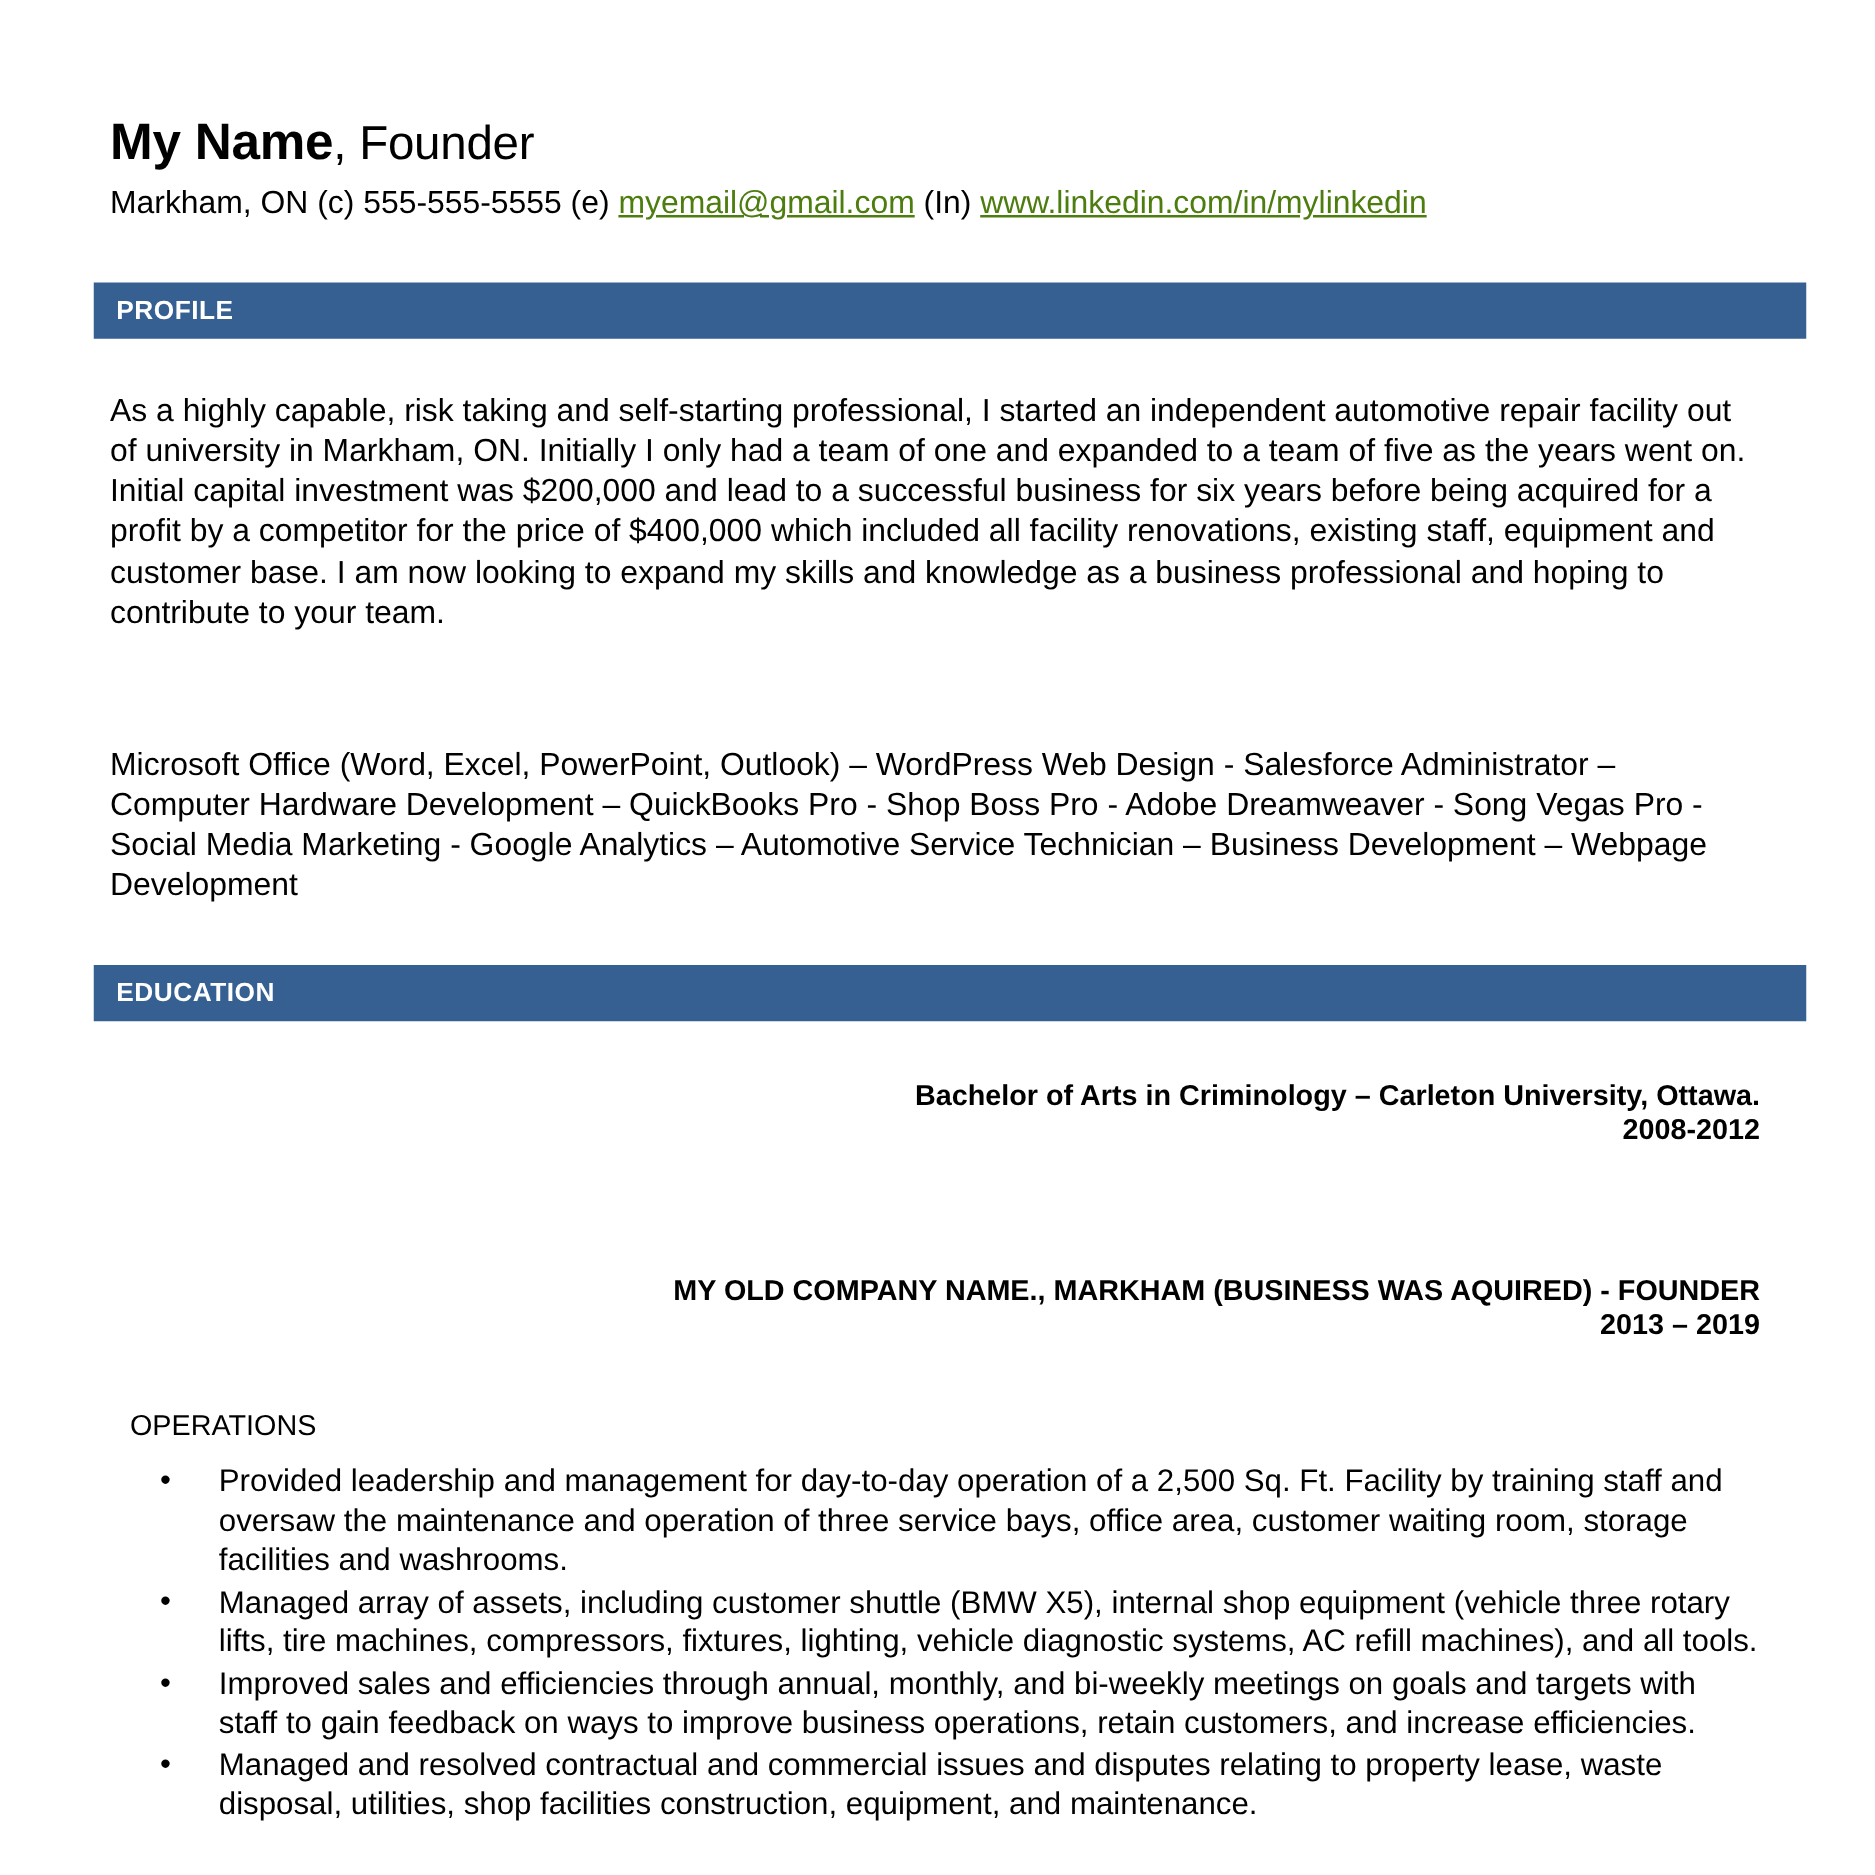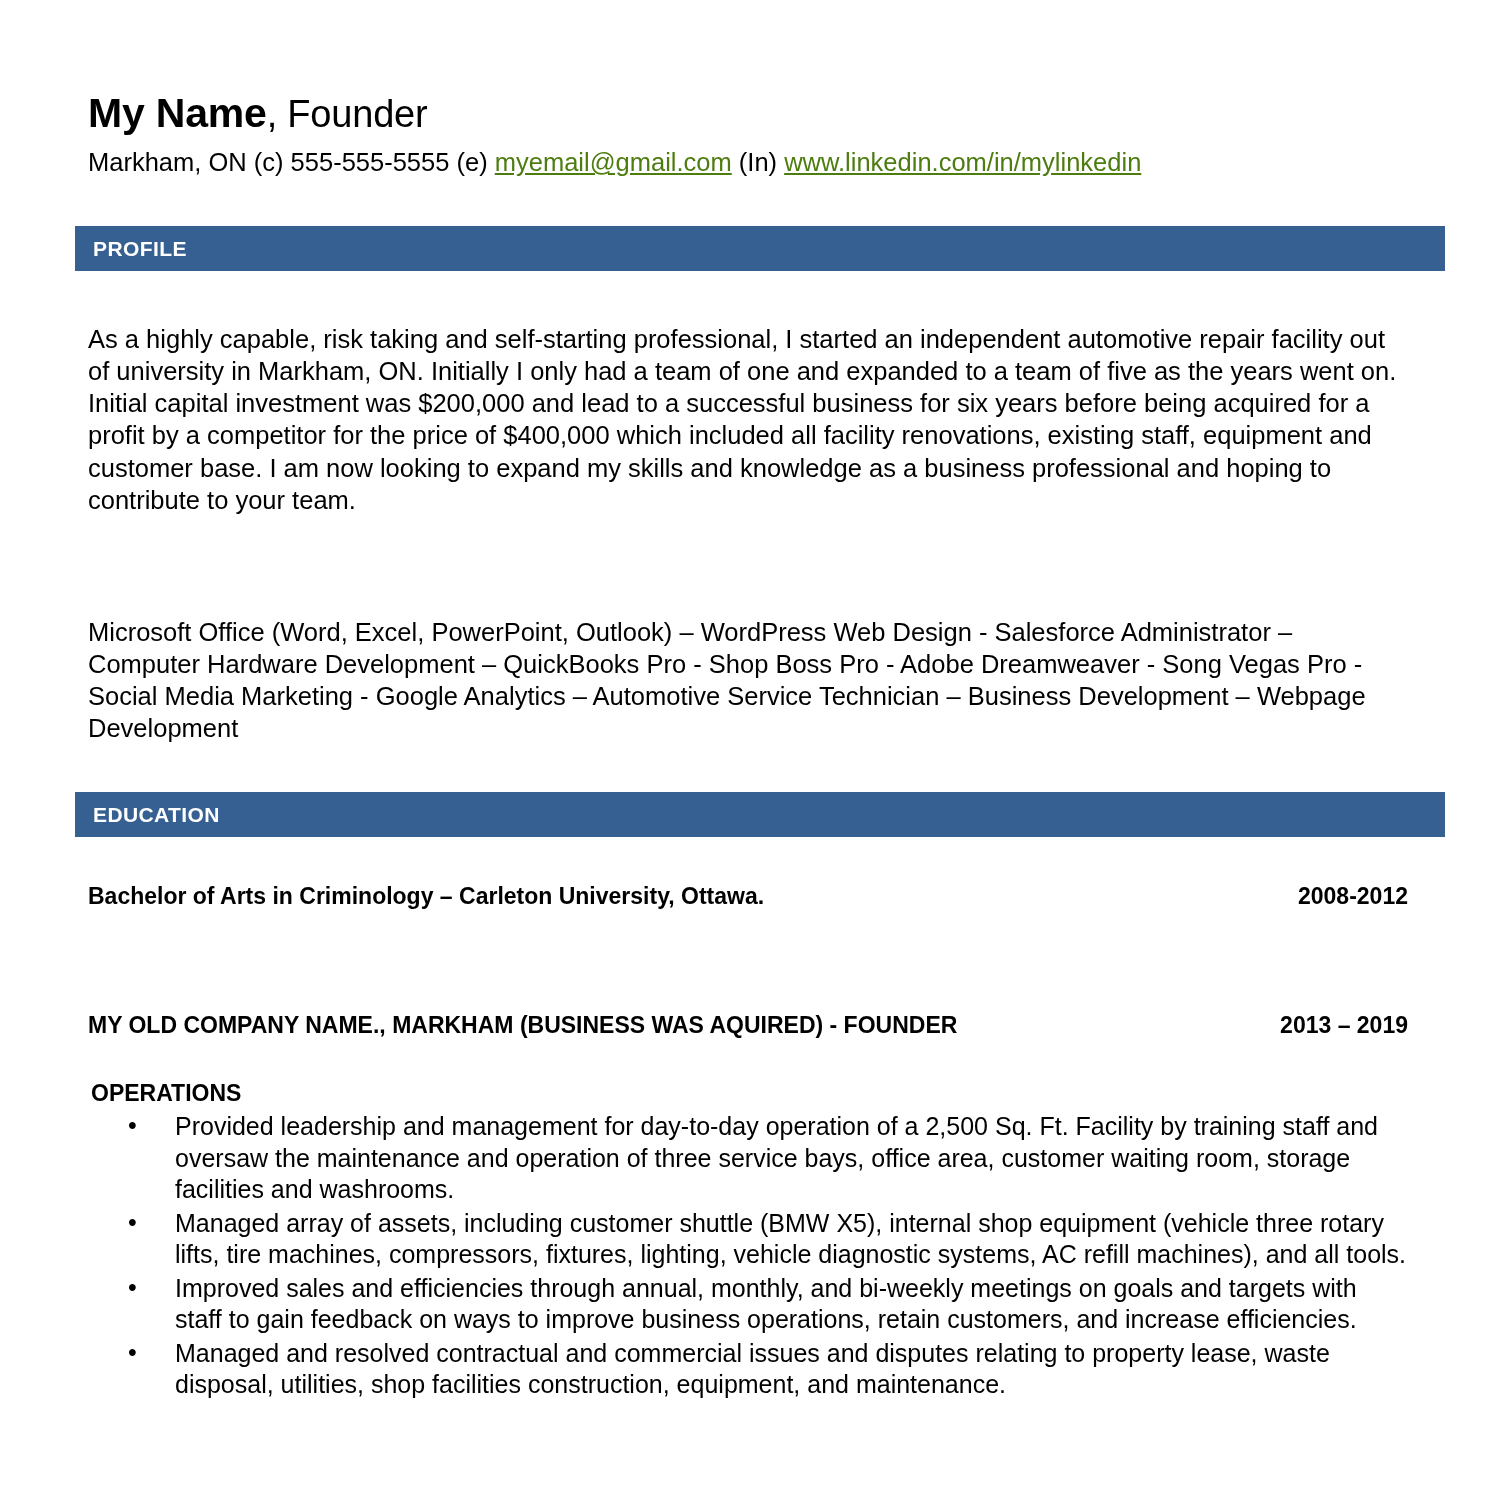--- a/index.html
+++ b/index.html
@@ -67,55 +67,55 @@
     font-weight: bold;
     font-size: 21px;
     letter-spacing: 0.4px;
   }
 
   .bar-gap-profile { height: 48px; }
 
   
   .body-block {
     padding: 0 92px 0 88px;
-    margin-top: 10px;
   }
   .para {
     font-size: 25.5px;
     line-height: 1.26;
     margin: 0;
     text-align: left;
   }
 
   .spacer-after-bar { height: 42px; }
   .spacer-before-bar { height: 48px; }
 
   
   .entry-row {
     display: flex;
     align-items: flex-end;
     justify-content: space-between;
     padding: 0 92px 0 88px;
     font-size: 23px;
     font-weight: bold;
+    flex-direction: column;
   }
   .entry-row .entry-title {
     font-weight: bold;
     white-space: nowrap;
   }
   .entry-row .entry-date {
     font-weight: bold;
     white-space: nowrap;
   }
 
   .subhead {
     padding: 0 0 0 88px;
     font-size: 23px;
-    font-weight: bold;
-    margin: 3px;
+    font-weight: normal;
+    margin: 16px;
   }
 
   
   ul.bullets {
     margin: 4px 0 0 0;
     padding: 0 92px 0 0;
     list-style: none;
   }
   ul.bullets > li {
     position: relative;

